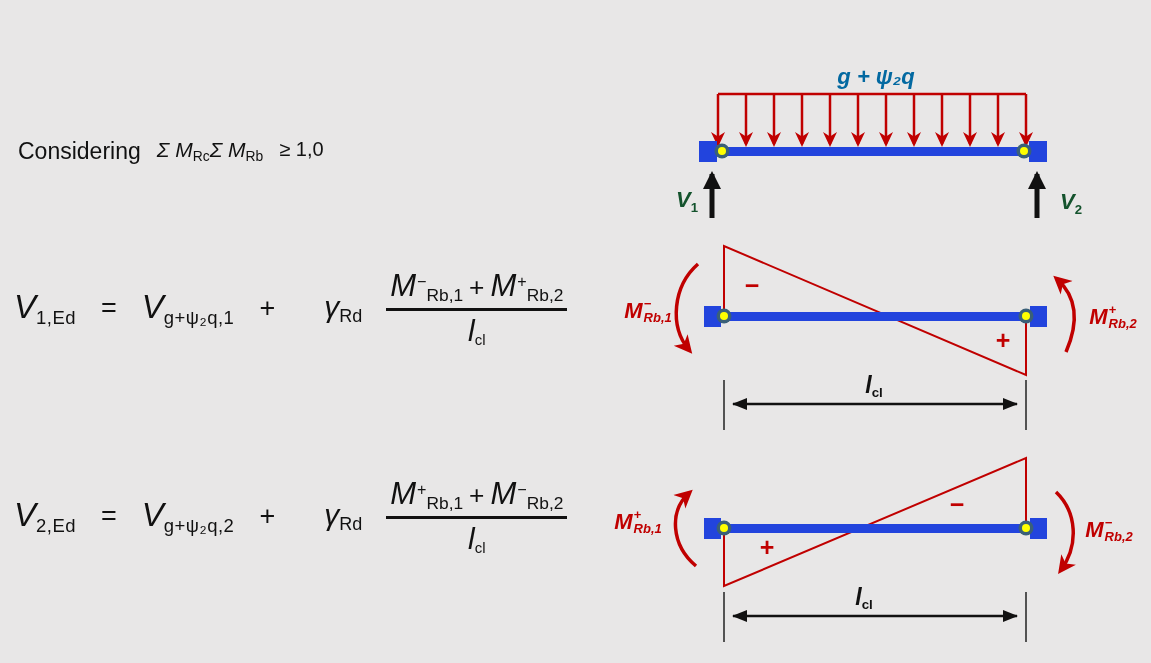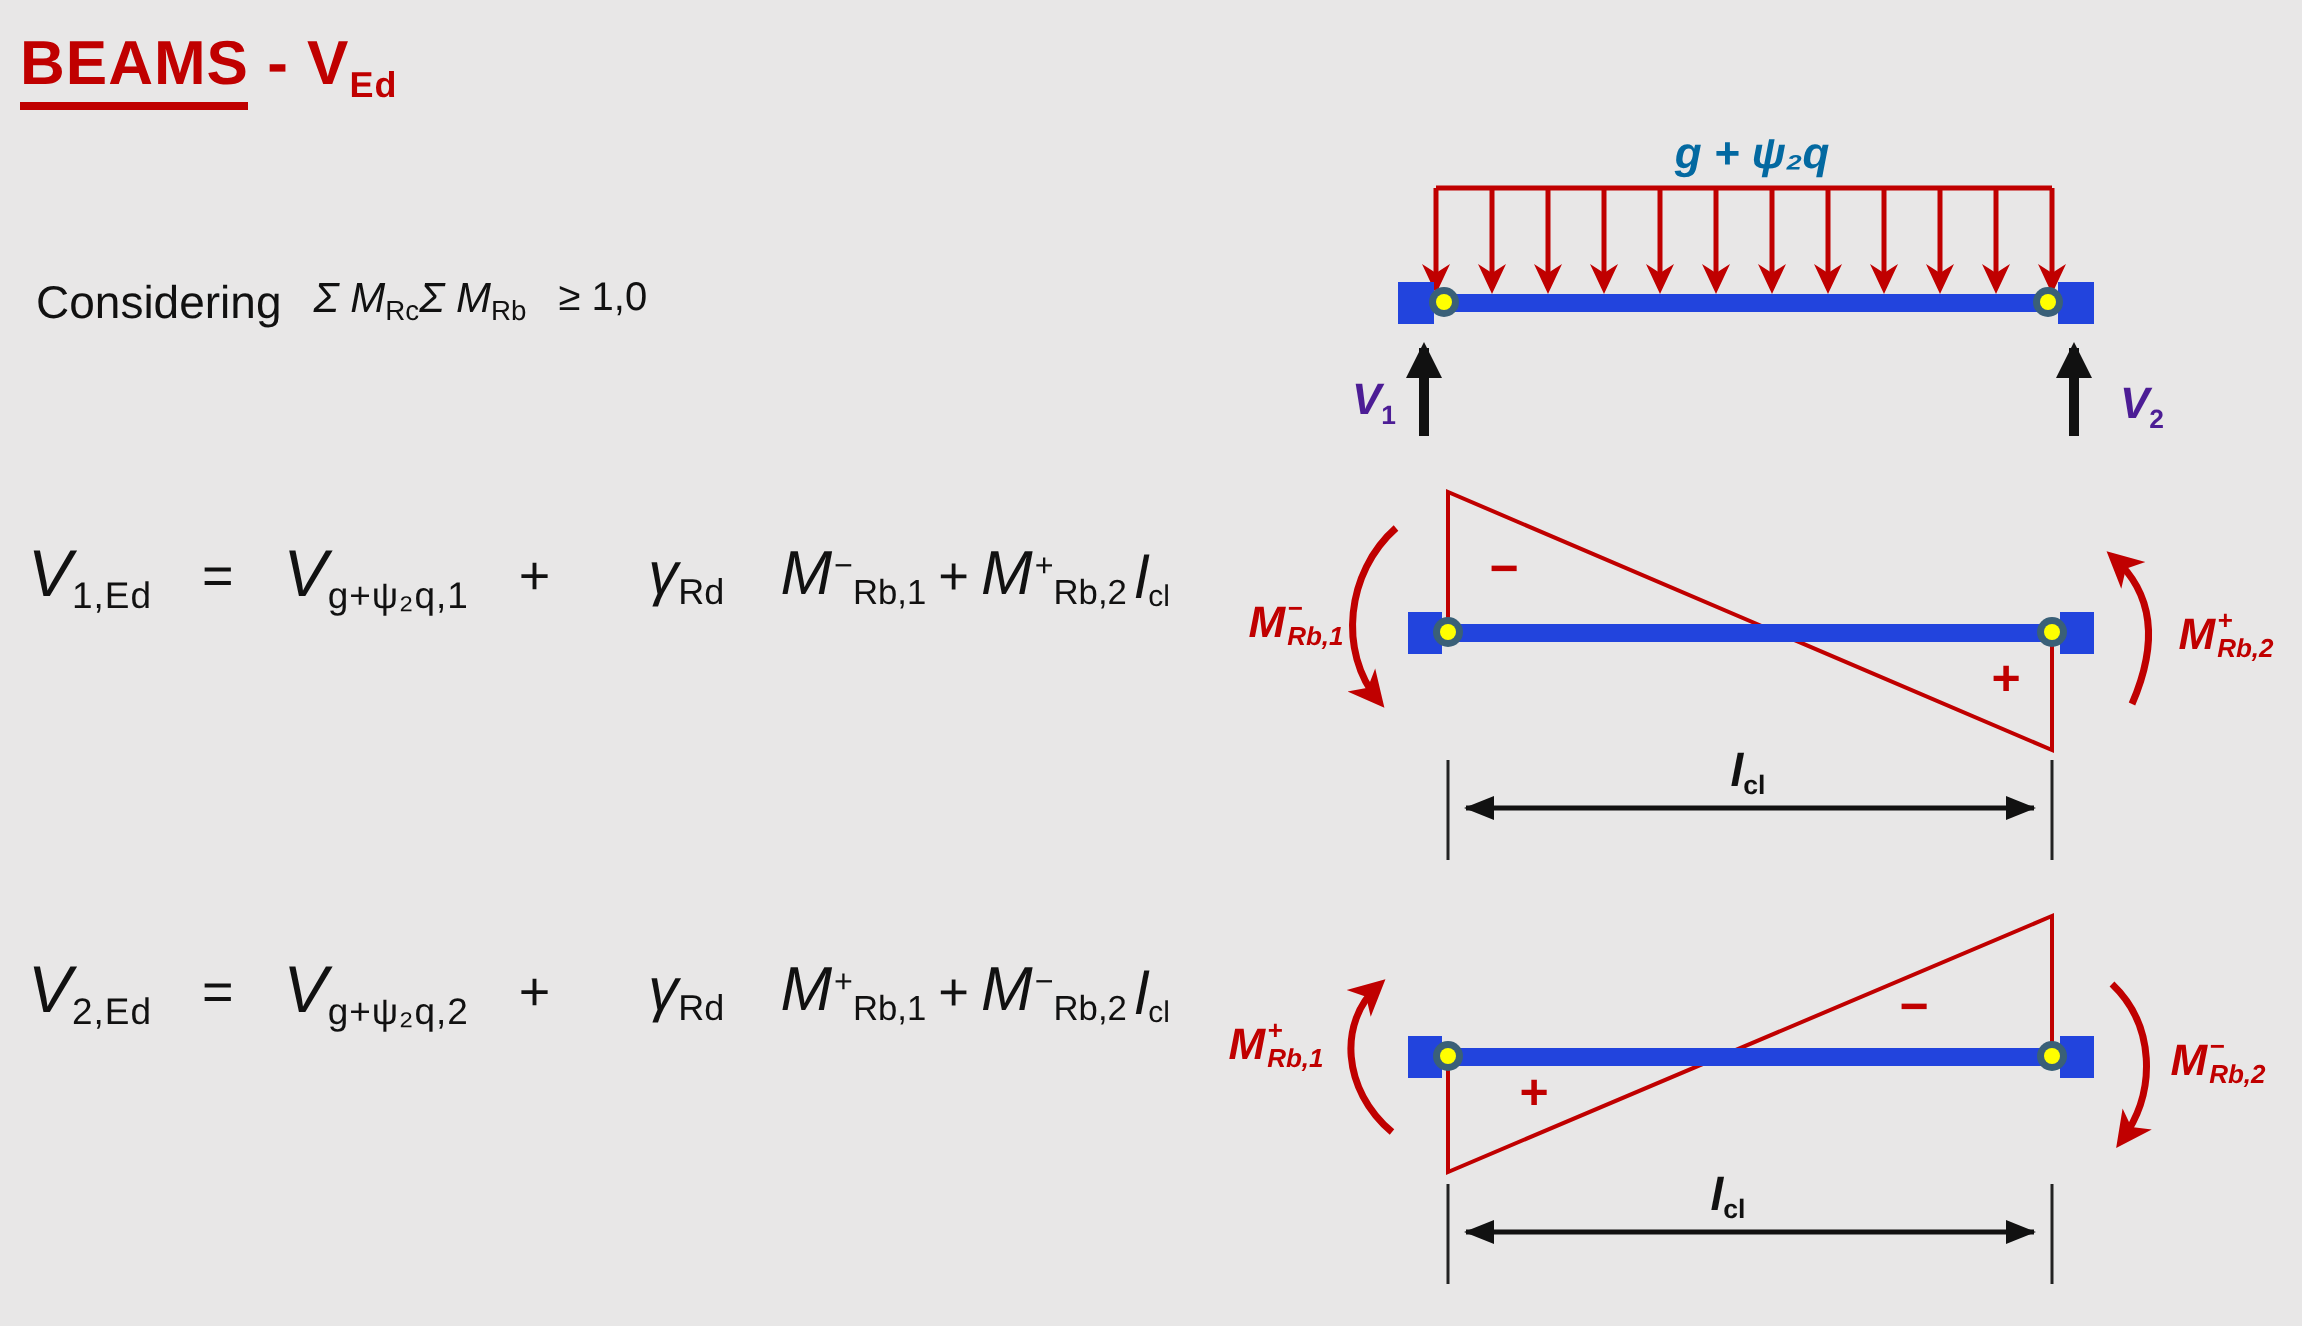--- a/index.html
+++ b/index.html
@@ -37,37 +37,37 @@
   .formula{
     position:absolute;display:flex;align-items:center;gap:22px;white-space:nowrap;
   }
   #formula1{left:14px;top:268px;}
   #formula2{left:14px;top:476px;}
   .term{font-size:33px;font-style:italic;}
   .term sub{font-size:0.56em;font-style:normal;vertical-align:-0.33em;letter-spacing:0.5px;}
   .op{font-size:27px;margin:0 3px;}
   .gamma{font-size:30px;font-style:italic;margin-left:24px;}
   .gamma sub{font-size:0.6em;font-style:normal;vertical-align:-0.28em;}
-  .bigfrac{display:inline-flex;align-items:center;margin-left:2px;}
+  .bigfrac{display:inline-flex;flex-direction:column;align-items:center;margin-left:2px;}
   .bigfrac .fline{align-self:stretch;height:3px;background:#111;margin:1px 0;}
   .bf-num{font-size:31px;font-style:italic;padding:0 4px 1px;}
   .bf-num sup{font-size:0.52em;font-style:normal;vertical-align:0.55em;margin-left:1px;}
   .bf-num sub{font-size:0.56em;font-style:normal;vertical-align:-0.3em;}
   .bf-num .nop{font-style:normal;font-size:0.85em;margin:0 6px;}
   .bf-den{font-size:30px;font-style:italic;padding-top:2px;}
   .bf-den sub{font-size:0.5em;font-style:normal;vertical-align:-0.25em;}
 
   
   .loadlabel{
     position:absolute;left:876px;top:77px;transform:translate(-50%,-50%);
     color:#0369a1;font-weight:bold;font-style:italic;font-size:22px;white-space:nowrap;
   }
   .vlabel{
     position:absolute;transform:translate(-50%,-50%);
-    color:#4c1d95;font-weight:bold;font-style:italic;font-size:22px;white-space:nowrap;
+    color:#14532d;font-weight:bold;font-style:italic;font-size:22px;white-space:nowrap;
   }
   .vlabel sub{font-size:0.6em;font-style:normal;vertical-align:-0.35em;}
   .mlabel{
     position:absolute;transform:translate(-50%,-50%);
     color:#C00000;font-weight:bold;font-style:italic;font-size:22px;
     display:flex;align-items:center;white-space:nowrap;
   }
   .mstack{
     display:inline-flex;flex-direction:column;align-items:flex-start;
     font-size:13px;line-height:1.05;margin-left:1px;font-weight:bold;
@@ -166,21 +166,20 @@
 
       <path d="M 696,566 C 671,545 669,511 689,493" fill="none" stroke="#C00000" stroke-width="3.5" marker-end="url(#arrRedBig)"></path>
       <path d="M 1056,492 C 1077,512 1079,545 1061,570" fill="none" stroke="#C00000" stroke-width="3.5" marker-end="url(#arrRedBig)"></path>
 
       <line x1="724" y1="592" x2="724" y2="642" stroke="#222" stroke-width="1.5"></line>
       <line x1="1026" y1="592" x2="1026" y2="642" stroke="#222" stroke-width="1.5"></line>
       <line x1="733" y1="616" x2="1017" y2="616" stroke="#111" stroke-width="2.5" marker-start="url(#arrDim)" marker-end="url(#arrDim)"></line>
     </g>
   </svg>
 
-  <div class="title"><span class="underlined">BEAMS</span><span> - </span><span>V</span><sub>Ed</sub></div>
 
   <div class="considering">
     <span class="clabel">Considering</span>
     <span class="frac">
       <span class="c-term"><span>Σ M</span><sub>Rc</sub></span>
       <span class="fline"></span>
       <span class="c-term"><span>Σ M</span><sub>Rb</sub></span>
     </span>
     <span class="cond">≥ 1,0</span>
   </div>

